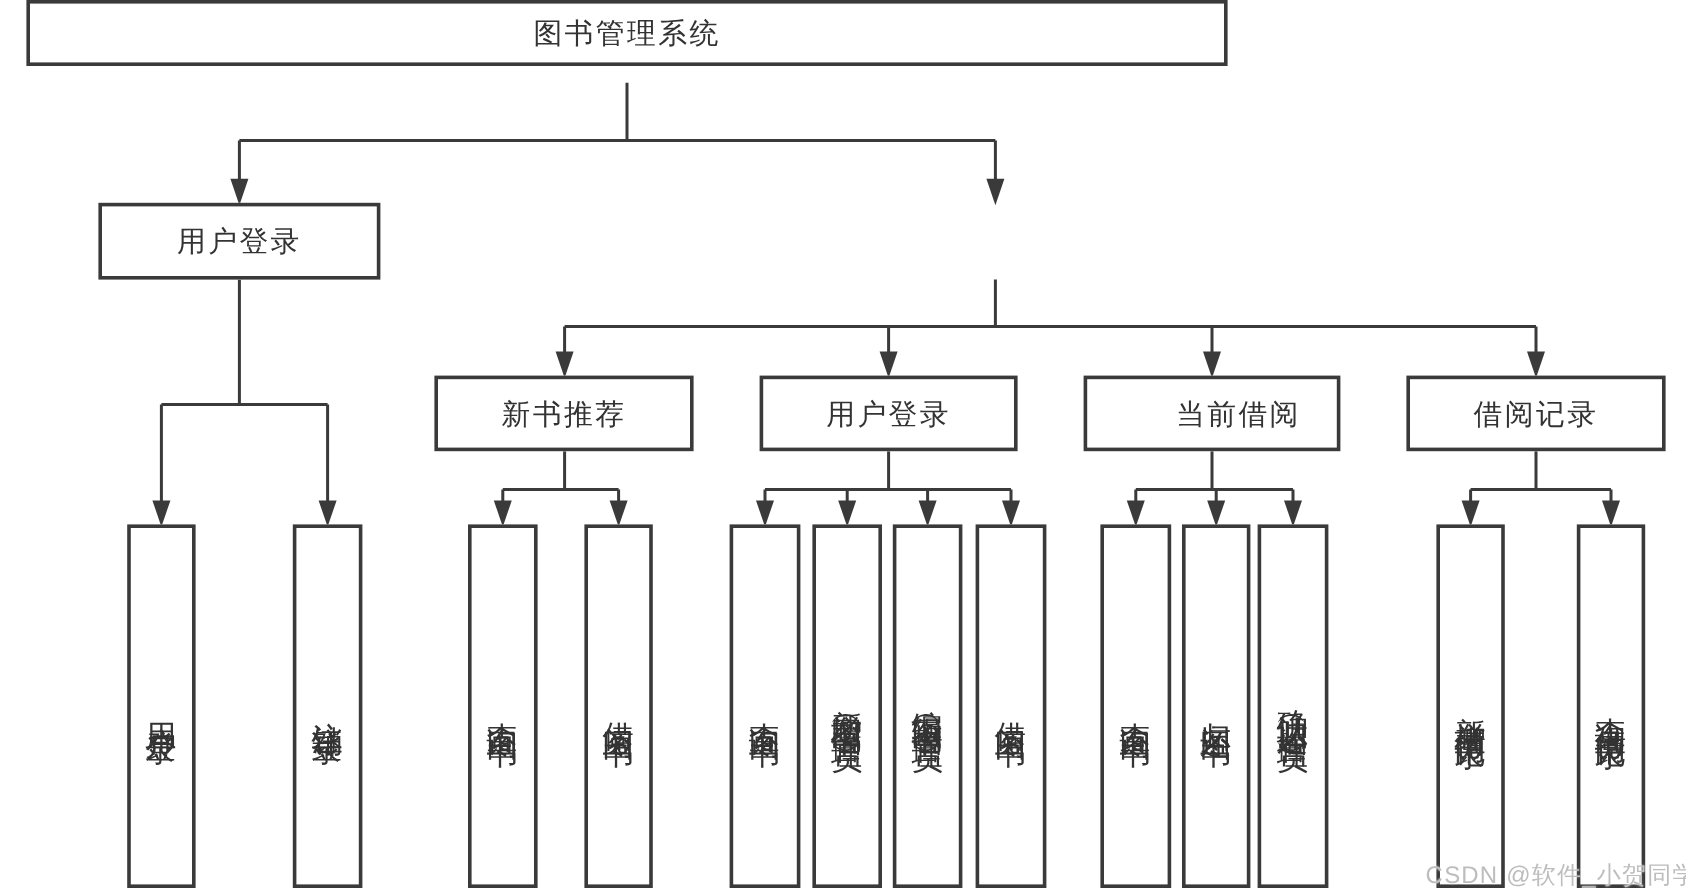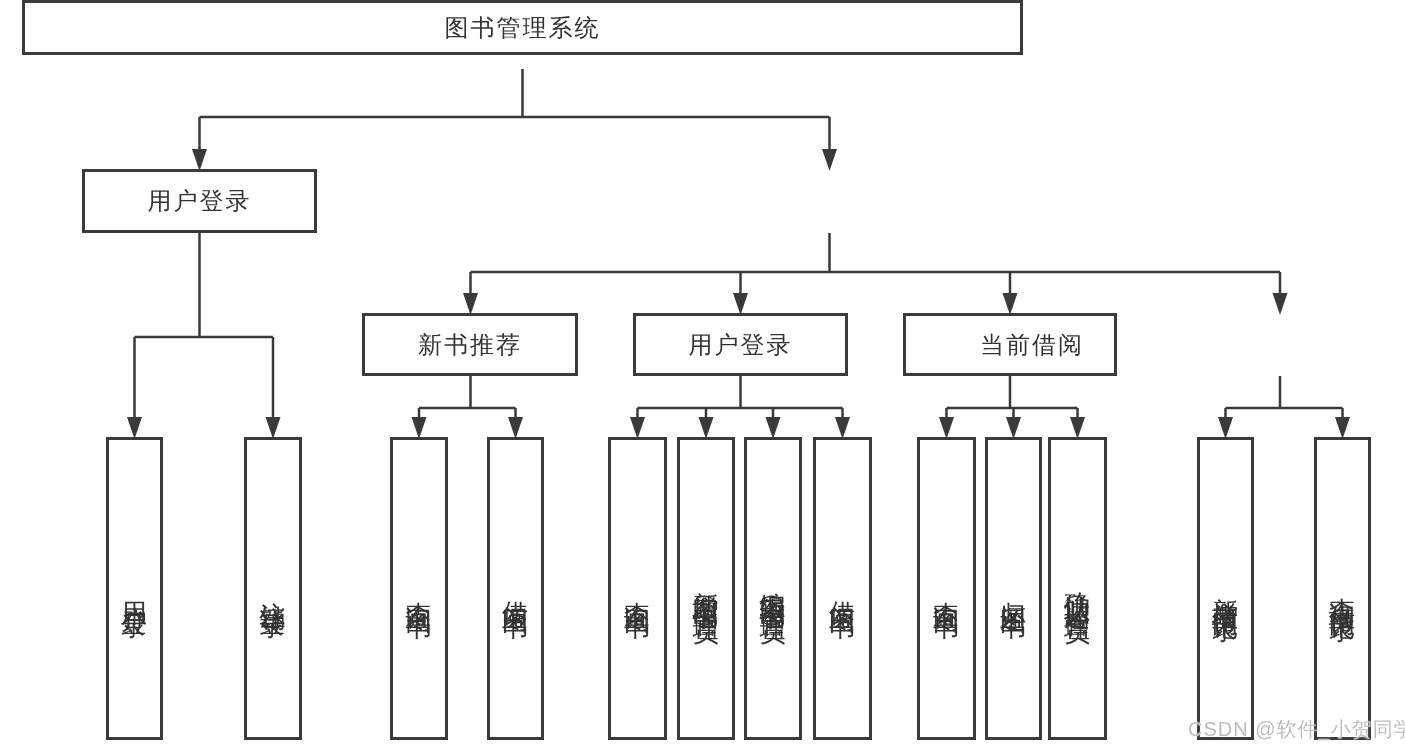--- a/index.html
+++ b/index.html
@@ -106,20 +106,23 @@
 
   <div class="node" style="left:362px;top:313px;width:216px;height:63px;justify-content:center;">
     <span class="label">新书推荐</span>
   </div>
   <div class="node" style="left:633px;top:313px;width:215px;height:63px;">
     <span class="label">用户登录</span>
   </div>
   <div class="node" style="left:903px;top:313px;width:214px;height:63px;padding-left:44px;">
     <span class="label">当前借阅</span>
   </div>
+  <div class="node" style="left:1172px;top:313px;width:216px;height:63px;">
+    <span class="label">借阅记录</span>
+  </div>
 
   <div class="node leaf" style="left:106px;top:437px;width:57px;height:303px;">
     <span class="vtext">用户登录</span>
   </div>
   <div class="node leaf" style="left:244px;top:437px;width:58px;height:303px;">
     <span class="vtext">注销登录</span>
   </div>
 
   <div class="node leaf" style="left:390px;top:437px;width:58px;height:303px;">
     <span class="vtext">查询图书</span>

